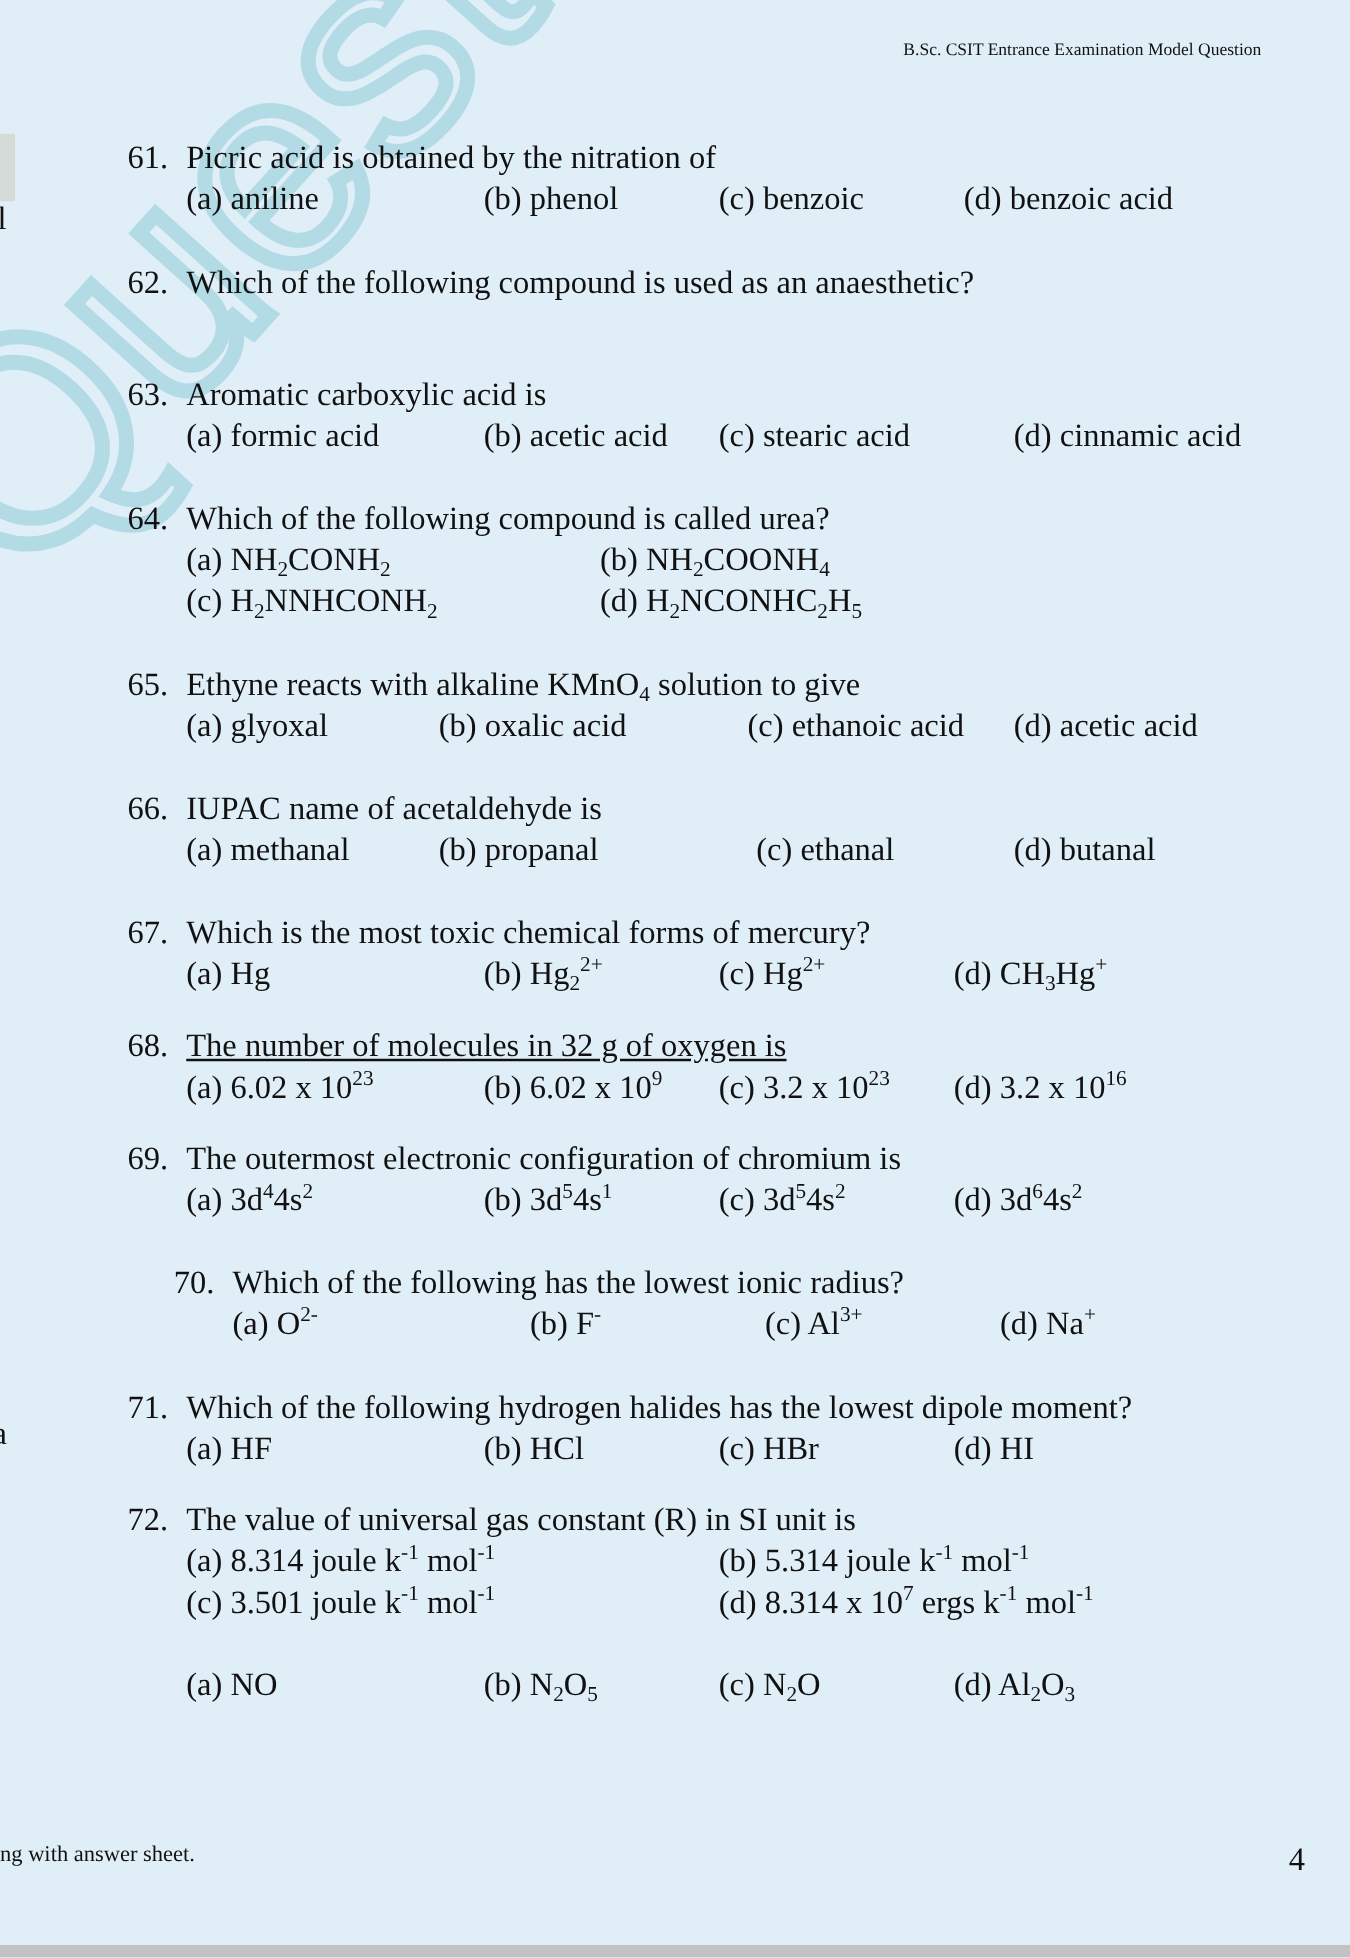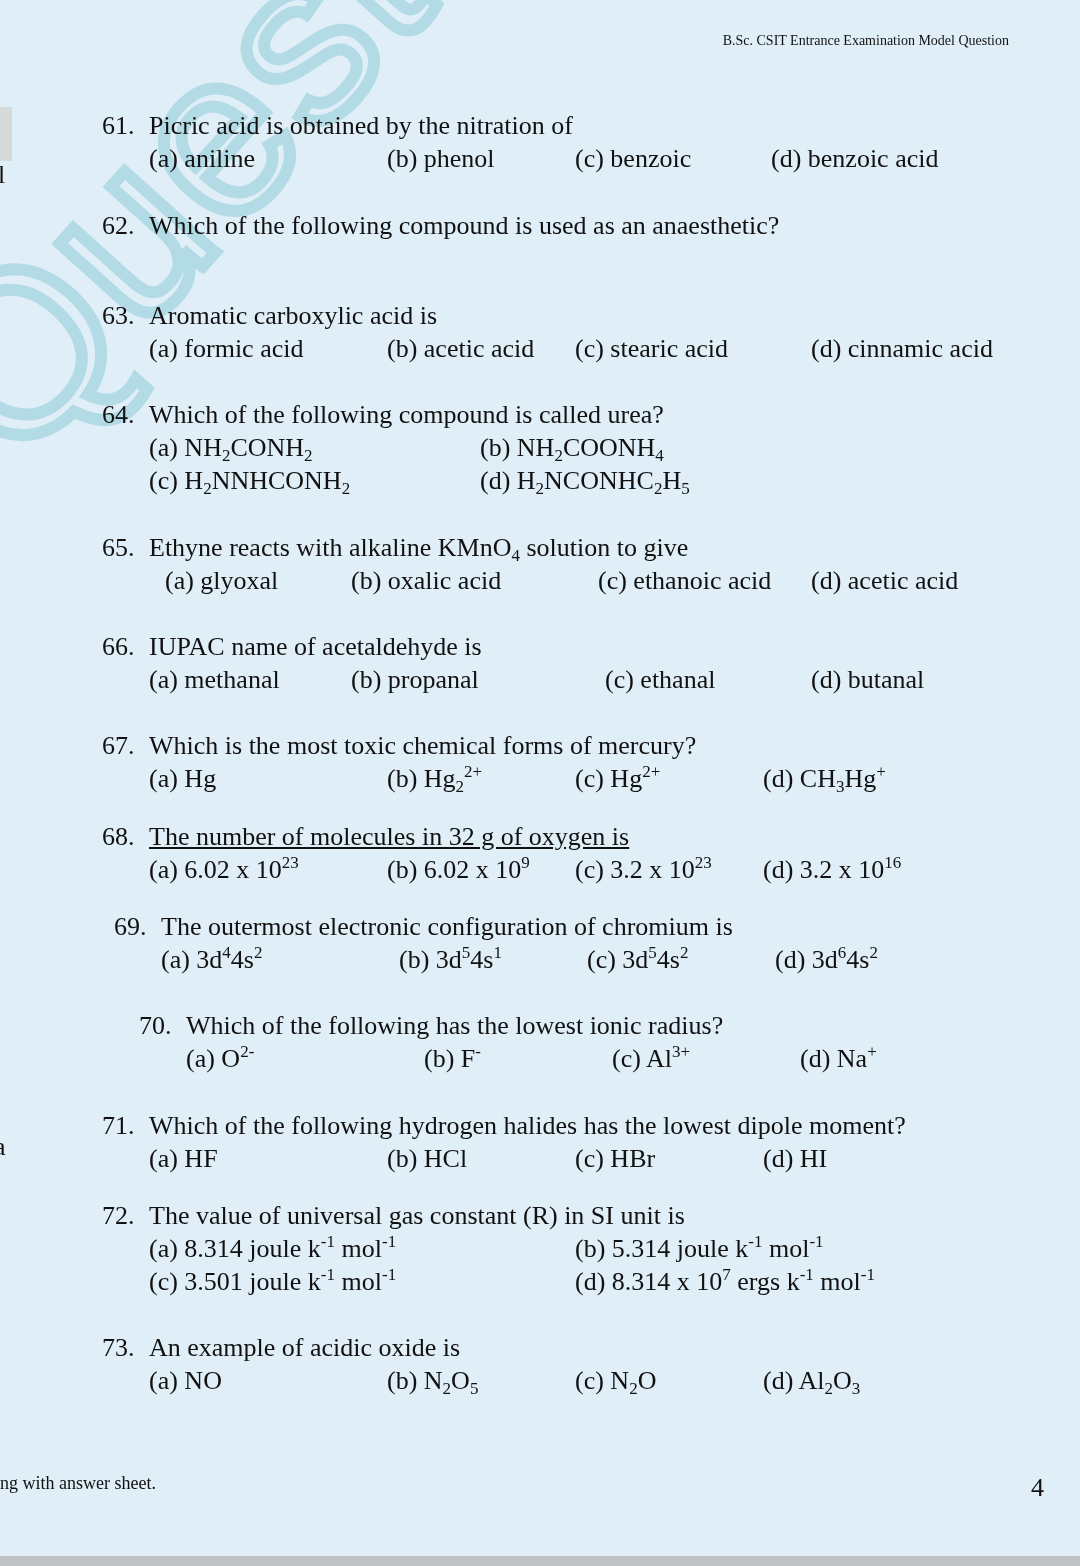--- a/index.html
+++ b/index.html
@@ -78,21 +78,21 @@
   </div>
   <div class="opts">
     <span class="opt" style="left:47px"><span>(c) H</span><sub>2</sub><span>NNHCONH</span><sub>2</sub></span>
     <span class="opt" style="left:378px"><span>(d) H</span><sub>2</sub><span>NCONHC</span><sub>2</sub><span>H</span><sub>5</sub></span>
   </div>
 </div>
 
 <div class="q" style="top:531px;width:920px;">
   <div><span class="qnum">65.</span><span><span>Ethyne reacts with alkaline KMnO</span><sub>4</sub><span> solution to give</span></span></div>
   <div class="opts">
-    <span class="opt" style="left:63px">(a) glyoxal</span>
+    <span class="opt" style="left:47px">(a) glyoxal</span>
     <span class="opt" style="left:249px">(b) oxalic acid</span>
     <span class="opt" style="left:496px">(c) ethanoic acid</span>
     <span class="opt" style="left:709px">(d) acetic acid</span>
   </div>
 </div>
 
 <div class="q" style="top:630px;width:920px;">
   <div><span class="qnum">66.</span><span>IUPAC name of acetaldehyde is</span></div>
   <div class="opts">
     <span class="opt" style="left:47px">(a) methanal</span>
@@ -115,21 +115,21 @@
 <div class="q" style="top:820px;width:920px;text-decoration:underline;">
   <div><span class="qnum">68.</span><span>The number of molecules in 32 g of oxygen is</span></div>
   <div class="opts">
     <span class="opt" style="left:47px"><span>(a) 6.02 x 10</span><sup>23</sup></span>
     <span class="opt" style="left:285px"><span>(b) 6.02 x 10</span><sup>9</sup></span>
     <span class="opt" style="left:473px"><span>(c) 3.2 x 10</span><sup>23</sup></span>
     <span class="opt" style="left:661px"><span>(d) 3.2 x 10</span><sup>16</sup></span>
   </div>
 </div>
 
-<div class="q" style="top:910px;width:920px;margin-left:12px;">
+<div class="q" style="top:910px;width:920px;">
   <div><span class="qnum">69.</span><span>The outermost electronic configuration of chromium is</span></div>
   <div class="opts">
     <span class="opt" style="left:47px"><span>(a) 3d</span><sup>4</sup><span>4s</span><sup>2</sup></span>
     <span class="opt" style="left:285px"><span>(b) 3d</span><sup>5</sup><span>4s</span><sup>1</sup></span>
     <span class="opt" style="left:473px"><span>(c) 3d</span><sup>5</sup><span>4s</span><sup>2</sup></span>
     <span class="opt" style="left:661px"><span>(d) 3d</span><sup>6</sup><span>4s</span><sup>2</sup></span>
   </div>
 </div>
 
 <div class="q" style="top:1009px;width:920px;margin-left:37px;">
@@ -158,21 +158,20 @@
     <span class="opt" style="left:47px"><span>(a) 8.314 joule k</span><sup>-1</sup><span> mol</span><sup>-1</sup></span>
     <span class="opt" style="left:473px"><span>(b) 5.314 joule k</span><sup>-1</sup><span> mol</span><sup>-1</sup></span>
   </div>
   <div class="opts">
     <span class="opt" style="left:47px"><span>(c) 3.501 joule k</span><sup>-1</sup><span> mol</span><sup>-1</sup></span>
     <span class="opt" style="left:473px"><span>(d) 8.314  x 10</span><sup>7</sup><span> ergs k</span><sup>-1</sup><span> mol</span><sup>-1</sup></span>
   </div>
 </div>
 
 <div class="q" style="top:1331px;width:920px;">
-  <div><span class="qnum">73.</span><span>An example of acidic oxide is</span></div>
   <div class="opts">
     <span class="opt" style="left:47px">(a) NO</span>
     <span class="opt" style="left:285px"><span>(b) N</span><sub>2</sub><span>O</span><sub>5</sub></span>
     <span class="opt" style="left:473px"><span>(c) N</span><sub>2</sub><span>O</span></span>
     <span class="opt" style="left:661px"><span>(d) Al</span><sub>2</sub><span>O</span><sub>3</sub></span>
   </div>
 </div>
 
 <div class="footer-text">ng with answer sheet.</div>
 <div class="page-num">4</div>

